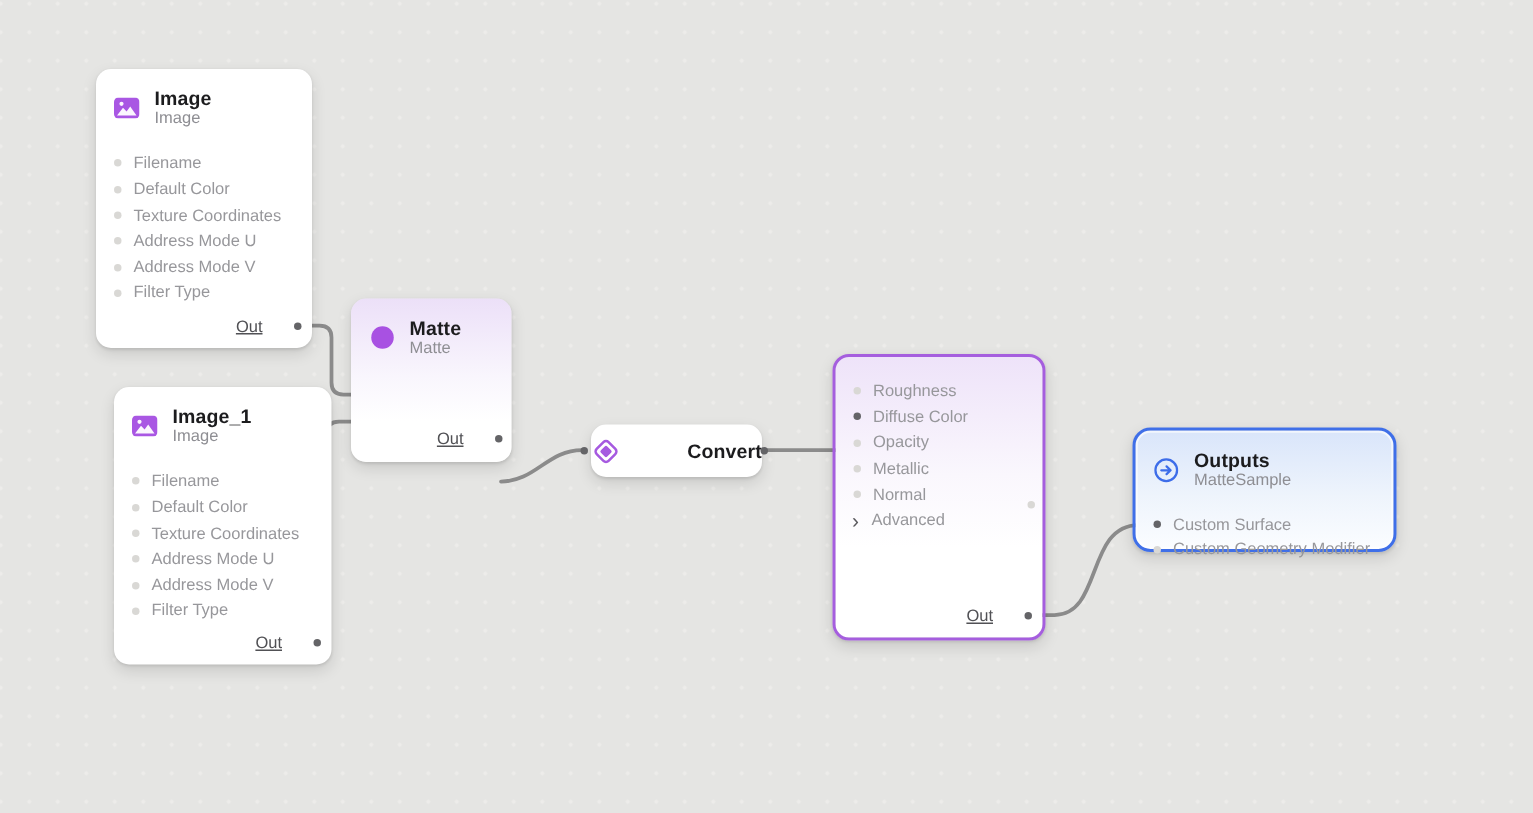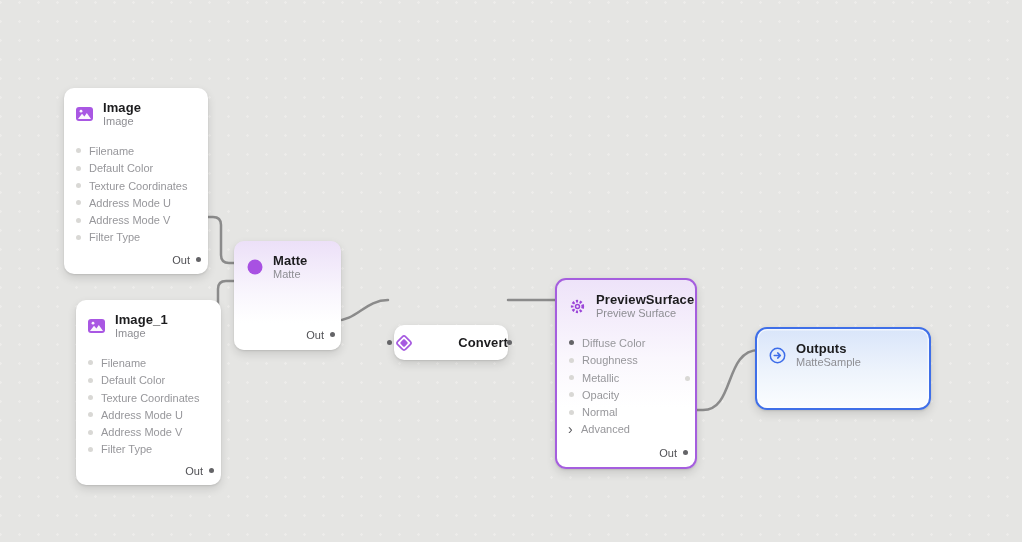--- a/index.html
+++ b/index.html
@@ -10,34 +10,33 @@
     background-image:radial-gradient(circle,#edecea 1.2px,transparent 1.5px);
     background-size:19px 19px;background-position:10px 12px;
   }
   svg.wires{position:absolute;left:0;top:0;z-index:1;}
   svg.wires path{stroke:#8b8b8b;stroke-width:2.5;fill:none;stroke-linecap:round;}
 
   .node{
     position:absolute;z-index:2;background:#ffffff;border-radius:10px;
     box-shadow:0 1px 2px rgba(0,0,0,.10),0 4px 10px rgba(0,0,0,.12);
     box-sizing:border-box;
-    margin-top:42px;
   }
   .node-header{display:flex;align-items:center;gap:9px;padding:12px 12px 0 11px;}
   .node-icon{flex:none;width:19px;height:19px;display:flex;align-items:center;justify-content:center;}
   .node-titles{display:flex;flex-direction:column;line-height:1.18;}
   .node-title{font-size:13px;font-weight:700;color:#1c1c1e;letter-spacing:.1px;}
   .node-subtitle{font-size:11px;color:#8e8e93;}
 
   .ports{margin-top:14px;}
   .port-row{display:flex;align-items:center;gap:8px;padding:0 12px;height:17.3px;font-size:11px;color:#97979b;}
   .dot{width:5px;height:5px;border-radius:50%;background:#d9d8d5;flex:none;}
   .dot.on{background:#646467;}
   .chev{font-size:14px;color:#5a5a5e;line-height:5px;width:5px;margin-left:-1px;flex:none;}
-  .out-row{position:absolute;left:0;right:0;display:flex;align-items:center;justify-content:flex-end;gap:6px;padding:0 7px;height:17px;font-size:11px;color:#515155;}
+  .out-row{position:absolute;left:0;right:0;display:flex;align-items:center;justify-content:flex-end;gap:21px;padding:0 7px;height:17px;font-size:11px;color:#515155;text-decoration:underline;}
 
   
   #node-image{left:64px;top:46px;width:144px;height:186px;}
   #node-image .out-row{bottom:6px;}
   #node-image_1{left:76px;top:258px;width:145px;height:185px;}
   #node-image_1 .out-row{bottom:6px;}
 
   #node-matte{left:234px;top:199px;width:107px;height:109px;
     background:linear-gradient(180deg,#ece0f8 0%,#f9f6fd 48%,#ffffff 75%);}
   #node-matte .ports{margin-top:15px;}
@@ -193,48 +192,36 @@
             <rect x="3.4" y="3.4" width="11.2" height="11.2" rx="2.4" fill="none" stroke="#a65ae0" stroke-width="1.7"></rect>
             <rect x="6" y="6" width="6" height="6" rx="1.2" fill="#a65ae0"></rect>
           </g>
         </svg>
     </span>
     <span class="node-title">Convert</span>
     <span class="dot on outp"></span>
   </div>
 
   <div class="node" id="node-preview">
-    <div class="node-header">
-      <span class="node-icon">
-        <svg width="17" height="17" viewBox="0 0 17 17">
-            <circle cx="8.5" cy="8.5" r="5.3" fill="none" stroke="#9b45d8" stroke-width="2.7" stroke-dasharray="2.1 1.7"></circle>
-            <circle cx="8.5" cy="8.5" r="2" fill="none" stroke="#9b45d8" stroke-width="1.5"></circle>
-          </svg>
-      </span>
-      <span class="node-titles">
-        <span class="node-title">PreviewSurface</span>
-        <span class="node-subtitle">Preview Surface</span>
-      </span>
-    </div>
-    <div class="ports">
+    <div class="ports">
+      <div class="port-row">
+          <span class="dot"></span>
+          <span>Roughness</span>
+        </div>
       <div class="port-row">
           <span class="dot on"></span>
           <span>Diffuse Color</span>
         </div>
       <div class="port-row">
           <span class="dot"></span>
-          <span>Roughness</span>
+          <span>Opacity</span>
         </div>
       <div class="port-row">
           <span class="dot"></span>
           <span>Metallic</span>
-        </div>
-      <div class="port-row">
-          <span class="dot"></span>
-          <span>Opacity</span>
         </div>
       <div class="port-row">
           <span class="dot"></span>
           <span>Normal</span>
         </div>
       <div class="port-row">
           <span class="chev">›</span>
           <span>Advanced</span>
         </div>
     </div>
@@ -252,16 +239,24 @@
             <circle cx="8.5" cy="8.5" r="7.2" fill="none" stroke="#3d6de9" stroke-width="1.5"></circle>
             <path d="M5.2 8.5 H11 M8.7 5.9 L11.4 8.5 L8.7 11.1" fill="none" stroke="#3d6de9" stroke-width="1.5" stroke-linecap="round" stroke-linejoin="round"></path>
           </svg>
       </span>
       <span class="node-titles">
         <span class="node-title">Outputs</span>
         <span class="node-subtitle">MatteSample</span>
       </span>
     </div>
     <div class="ports">
+      <div class="port-row">
+          <span class="dot on"></span>
+          <span>Custom Surface</span>
+        </div>
+      <div class="port-row">
+          <span class="dot"></span>
+          <span>Custom Geometry Modifier</span>
+        </div>
     </div>
   </div>
 
 </div>
 
 </body></html>

